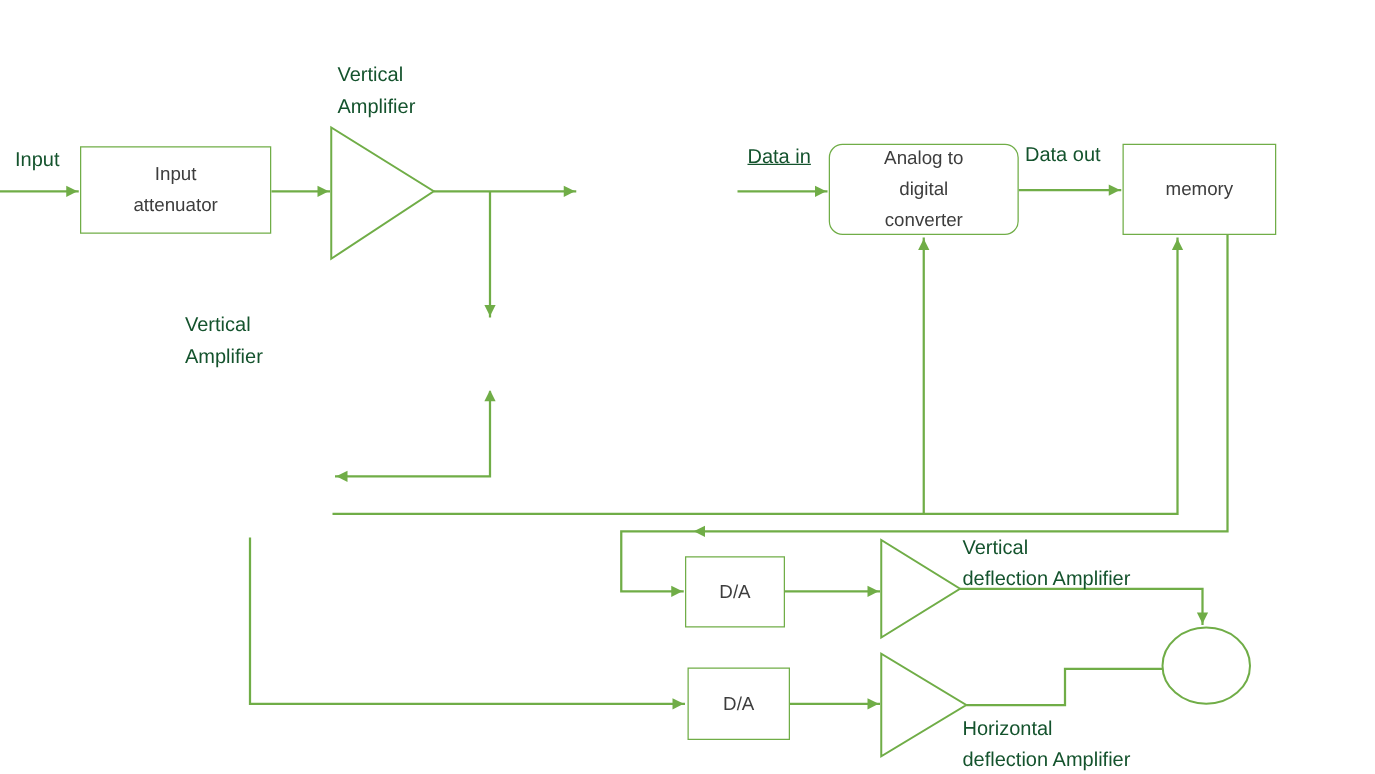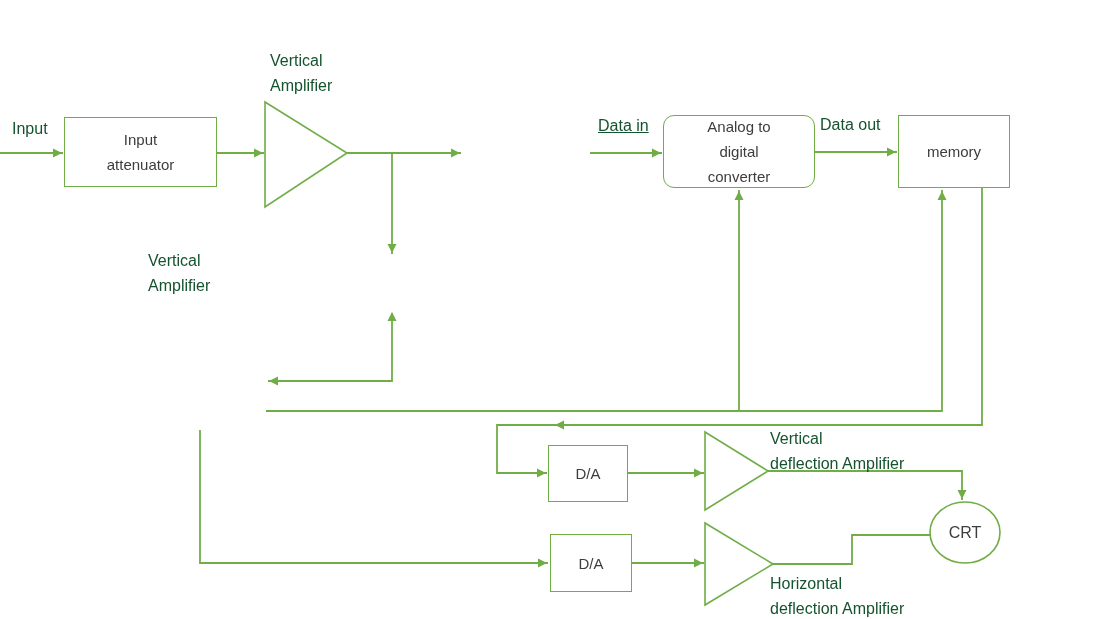--- a/index.html
+++ b/index.html
@@ -101,21 +101,21 @@
   </svg>
 
   <div class="box" style="left:64px; top:117px; width:153px; height:70px;">Input
 attenuator</div>
 
 
   <div class="box" style="left:663px; top:115px; width:152px; height:73px;border-radius:11px;">Analog to
 digital
 converter</div>
 
-  <div class="box" style="left:898px; top:115px; width:112px; height:73px;">memory</div>
+  <div class="box" style="left:898px; top:115px; width:123px; height:73px;">memory</div>
 
 
 
   <div class="box" style="left:548px; top:445px; width:80px; height:57px;">D/A</div>
 
   <div class="box" style="left:550px; top:534px; width:82px; height:58px;">D/A</div>
 
   <div class="lbl" style="left:12px; top:116px;">Input</div>
 
   <div class="lbl" style="left:270px; top:48px;">Vertical
@@ -127,15 +127,14 @@
 
   <div class="lbl" style="left:148px; top:248px;">Vertical
 Amplifier</div>
 
   <div class="lbl" style="left:770px; top:426px;">Vertical
 deflection Amplifier</div>
 
   <div class="lbl" style="left:770px; top:571px;">Horizontal
 deflection Amplifier</div>
 
-  <div class="crt-lbl" style="left:930px; top:502px; width:70px; height:61px;">CRT</div>
 
 </div>
 
 </body></html>

